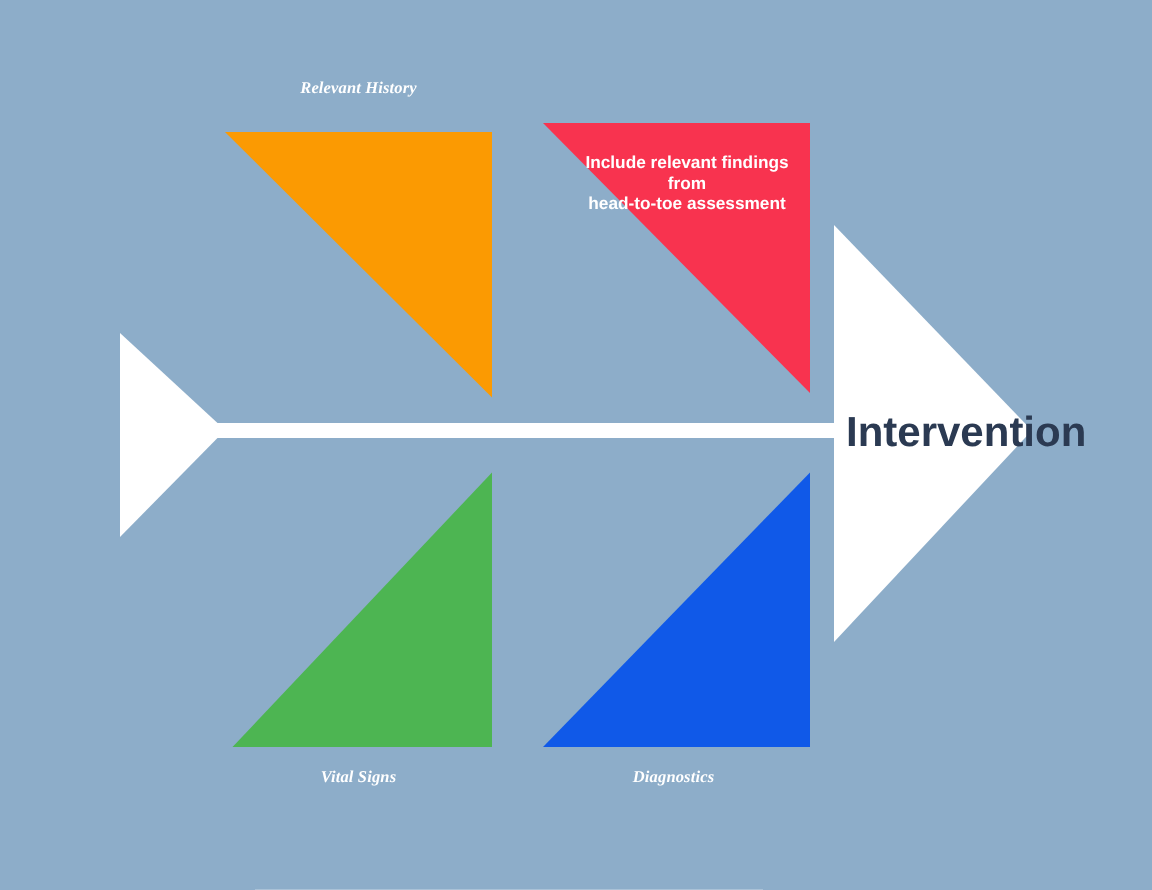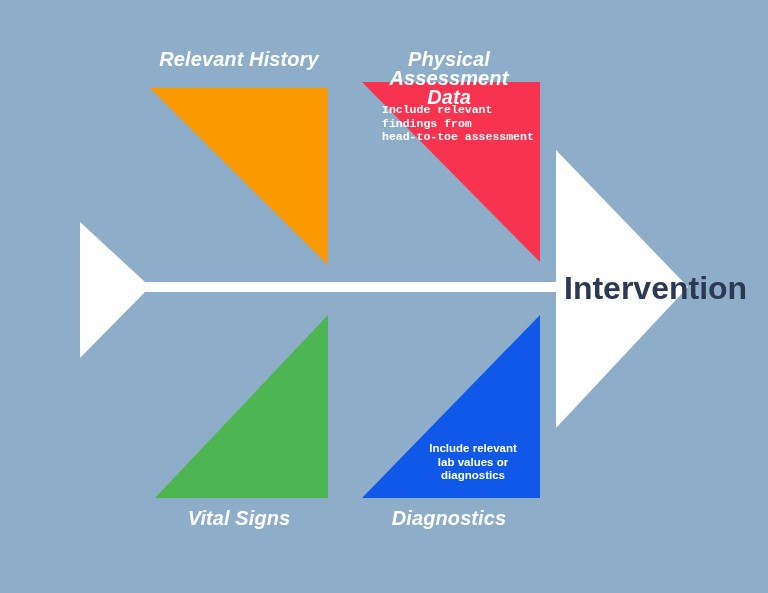--- a/index.html
+++ b/index.html
@@ -25,24 +25,24 @@
     left: 0;
     top: 0;
     width: 768px;
     height: 593px;
   }
 
   
   .category-heading {
     position: absolute;
     color: #ffffff;
-    font-family: Liberation Sans, sans-serif;
+    font-family: Liberation Serif, serif;
     font-weight: bold;
     font-style: italic;
-    font-size: 20px;
+    font-size: 11px;
     line-height: 19px;
     text-align: center;
     letter-spacing: 0.1px;
     white-space: pre-line;
     margin: 0;
   }
   #heading-relevant-history {
     left: 148px;
     top: 50px;
     width: 182px;
@@ -77,22 +77,21 @@
   #text-relevant-history {
     left: 198px;
     top: 96px;
     width: 124px;
     text-align: right;
   }
   #text-physical-assessment {
     left: 382px;
     top: 103px;
     width: 152px;
-    text-align: left;
-    font-family: Liberation Mono, monospace;
+    text-align: center;
   }
   #text-vital-signs {
     left: 200px;
     top: 456px;
     width: 122px;
     text-align: right;
   }
   #text-diagnostics {
     left: 412px;
     top: 442px;
@@ -102,21 +101,21 @@
 
   
   #head-label {
     position: absolute;
     left: 564px;
     top: 274px;
     width: 150px;
     color: #2b3a52;
     font-family: "Liberation Sans", sans-serif;
     font-weight: bold;
-    font-size: 32px;
+    font-size: 28px;
     line-height: 28px;
     text-align: left;
     margin: 0;
   }
 </style>
 </head>
 <body>
 
 <div id="diagram-root">
 
@@ -132,31 +131,26 @@
 
     <polygon fill="#f8334f" points="362,82 540,82 540,262"></polygon>
 
     <polygon fill="#4db552" points="328,315 328,498 155,498"></polygon>
 
     <polygon fill="#1059e8" points="540,315 540,498 362,498"></polygon>
   </svg>
 
   <p class="category-heading" id="heading-relevant-history">Relevant History</p>
 
-  <p class="category-heading" id="heading-physical-assessment">Physical Assessment
-Data</p>
 
   <p class="category-heading" id="heading-vital-signs">Vital Signs</p>
 
   <p class="category-heading" id="heading-diagnostics">Diagnostics</p>
 
 
   <p class="bone-text" id="text-physical-assessment">Include relevant findings from
 head-to-toe assessment</p>
 
 
-  <p class="bone-text" id="text-diagnostics">Include relevant
-lab values or
-diagnostics</p>
 
   <p id="head-label">Intervention</p>
 
 </div>
 
 </body></html>

